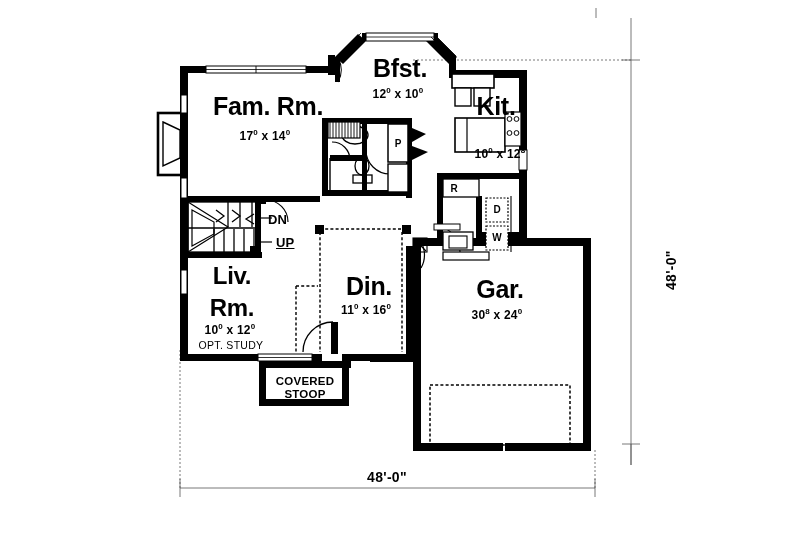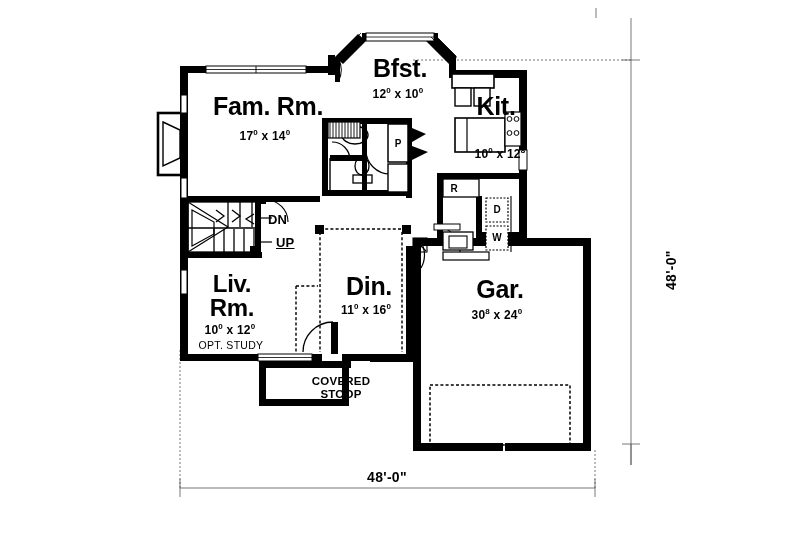--- a/index.html
+++ b/index.html
@@ -59,21 +59,20 @@
   .small-cap {
     font-size: 10.5px;
     font-weight: normal;
     letter-spacing: 0.3px;
   }
   .stoop-text {
     font-size: 11.5px;
     font-weight: bold;
     text-align: center;
     letter-spacing: 0.2px;
-    margin-left: 36px;
   }
   .appliance-letter {
     font-size: 10px;
     font-weight: bold;
   }
   .stair-dir {
     font-size: 13px;
     font-weight: bold;
     letter-spacing: 0.2px;
   }
@@ -373,21 +372,21 @@
       <span>12</span><sup>8</sup>
     </div>
 
     <div class="lbl room-name rn-big ctr" style="left:268px; top:94px;">Fam. Rm.</div>
     <div class="lbl dim-text ctr" style="left:265px; top:130px;">
       <span>17</span><sup>0</sup>
       <span>x</span>
       <span>14</span><sup>0</sup>
     </div>
 
-    <div class="lbl room-name rn-med ctr" style="left:232px; top:272px;">Liv.</div>
+    <div class="lbl room-name rn-med ctr" style="left:232px; top:264px;">Liv.</div>
     <div class="lbl room-name rn-med ctr" style="left:232px; top:296px;">Rm.</div>
     <div class="lbl dim-text ctr" style="left:230px; top:324px;">
       <span>10</span><sup>0</sup>
       <span>x</span>
       <span>12</span><sup>0</sup>
     </div>
     <div class="lbl small-cap ctr" style="left:231px; top:340px;">OPT. STUDY</div>
 
     <div class="lbl room-name rn-big ctr" style="left:369px; top:274px;">Din.</div>
     <div class="lbl dim-text ctr" style="left:366px; top:304px;">

